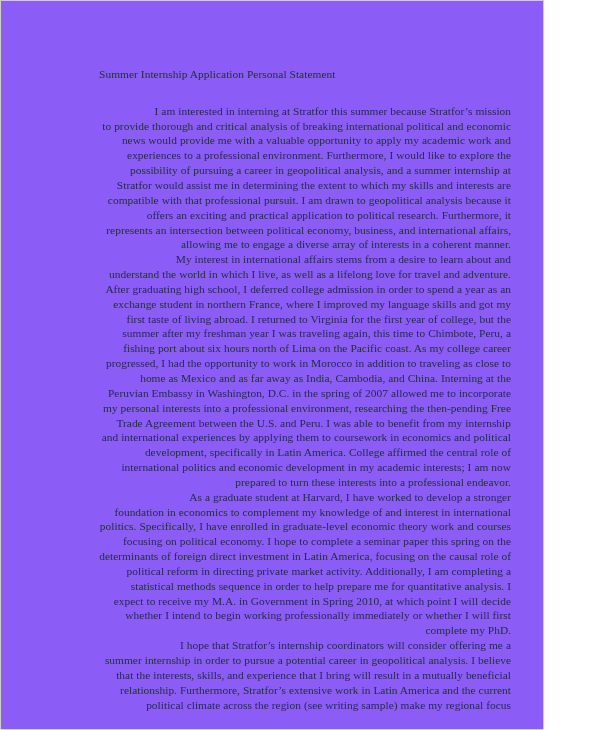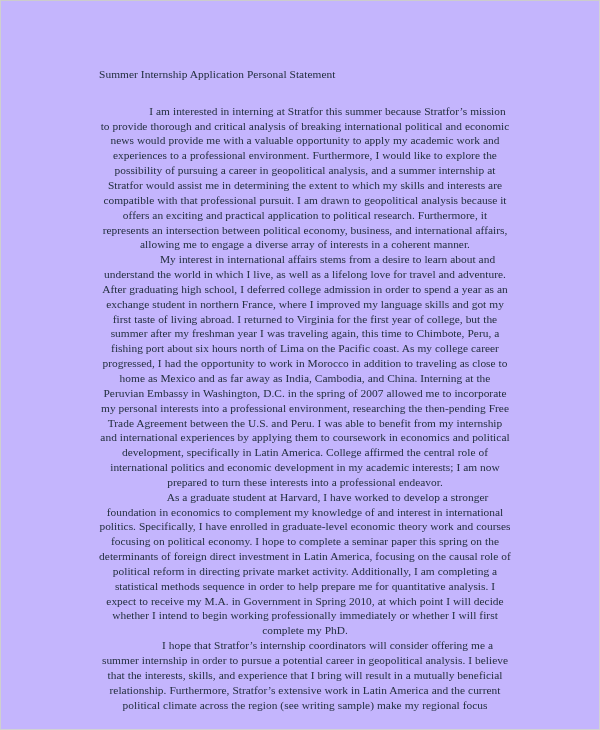--- a/index.html
+++ b/index.html
@@ -10,23 +10,23 @@
   body {
     width: 600px;
     height: 730px;
     font-family: "Liberation Serif", "DejaVu Serif", serif;
     overflow: hidden;
   }
 
   .page {
     position: relative;
     box-sizing: border-box;
-    width: 600px;
+    width: 544px;
     height: 730px;
-    background: #c4b5fd;
+    background: #8b5cf6;
     border: 1px solid #d2d2d2;
     border-left-color: #cfcfcf;
     border-top-color: #cccccc;
     overflow: hidden;
   }
 
   .page-body {
     position: absolute;
     left: 98px;
     top: 66px;
@@ -43,21 +43,21 @@
   }
 
   .doc-paragraphs {
     margin: 0;
   }
 
   .doc-paragraph {
     font-size: 11.4px;
     line-height: 14.85px;
     color: #232f3f;
-    text-align: center;
+    text-align: right;
     text-indent: 45px;
     margin: 0;
     letter-spacing: 0.02px;
     word-spacing: 0.1px;
     -webkit-font-smoothing: antialiased;
   }
 </style>
 </head>
 <body>
 

